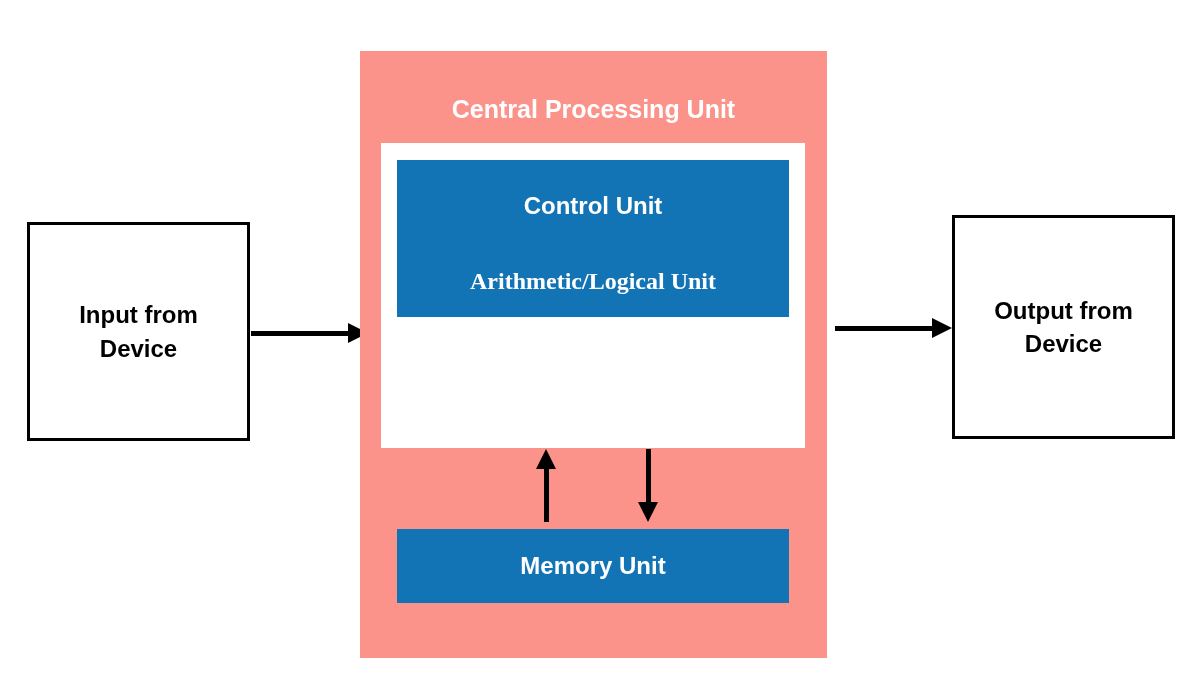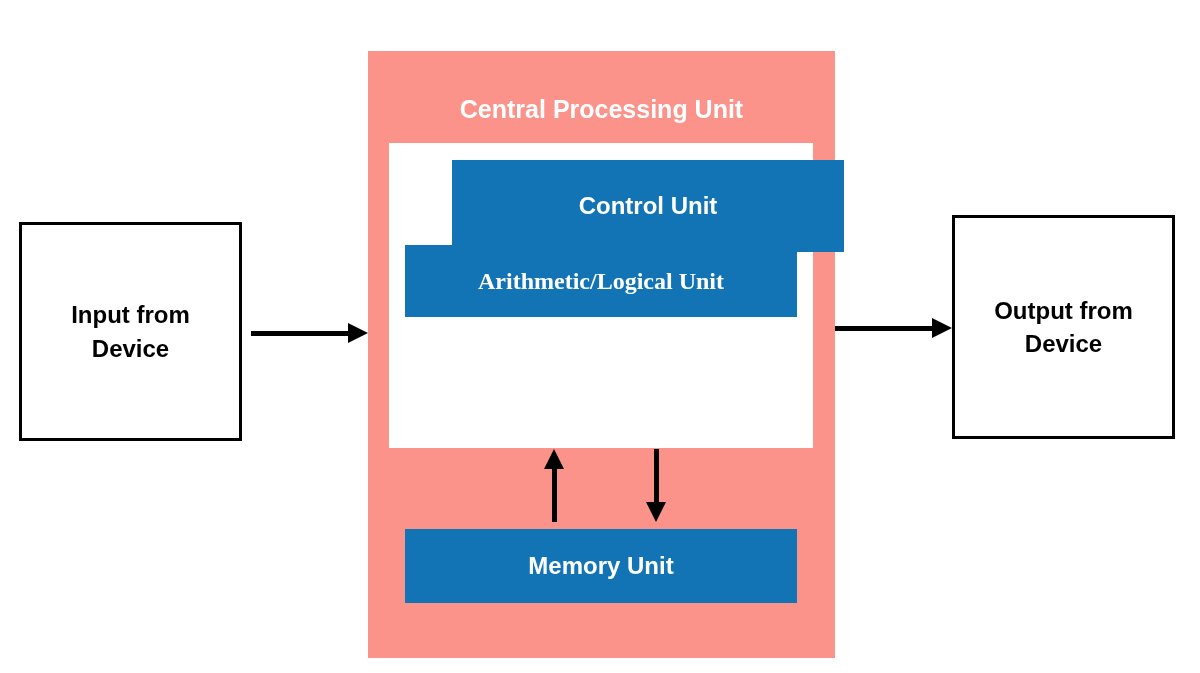--- a/index.html
+++ b/index.html
@@ -25,34 +25,34 @@
   
   .io-box {
     position: absolute;
     background: #fff;
     border: 3px solid var(--box-border);
     display: flex;
     align-items: center;
     justify-content: center;
     text-align: center;
   }
-  .io-box.input  { left: 19px;  top: 222px; width: 223px; height: 219px; }
+  .io-box.input  { left: 27px;  top: 222px; width: 223px; height: 219px; }
   .io-box.output { left: 952px; top: 215px; width: 223px; height: 224px; }
   .io-label {
     display: inline-block;
     max-width: 165px;
     font-size: 24px;
     font-weight: bold;
     color: #000;
     line-height: 1.38;
   }
   
   .cpu {
     position: absolute;
-    left: 368px; top: 51px;
+    left: 360px; top: 51px;
     width: 467px; height: 607px;
     background: var(--cpu-bg);
     padding-left: 12px;
   }
   .cpu-title {
     position: absolute;
     top: 44px; left: 0;
     width: 100%;
     text-align: center;
     color: #fff;
@@ -69,21 +69,21 @@
     position: absolute;
     background: var(--unit-bg);
     color: var(--unit-text);
     font-size: 24px;
     font-weight: bold;
     display: flex;
     align-items: center;
     justify-content: center;
     text-align: center;
   }
-  .unit.u0 { left: 16px; top: 17px;  width: 392px; height: 92px; margin-left: 47px; }
+  .unit.u0 { left: 16px; top: 17px;  width: 392px; height: 92px; }
   .unit.u1 { left: 16px; top: 102px; width: 392px; height: 72px; font-family: Liberation Serif, serif; }
   .unit.u2 { left: 16px; top: 189px; width: 392px; height: 72px; }
   .unit.memory { left: 37px; top: 478px; width: 392px; height: 74px; }
   
   .h-arrow {
     position: absolute;
     height: 20px;
     display: flex;
     align-items: center;
   }

